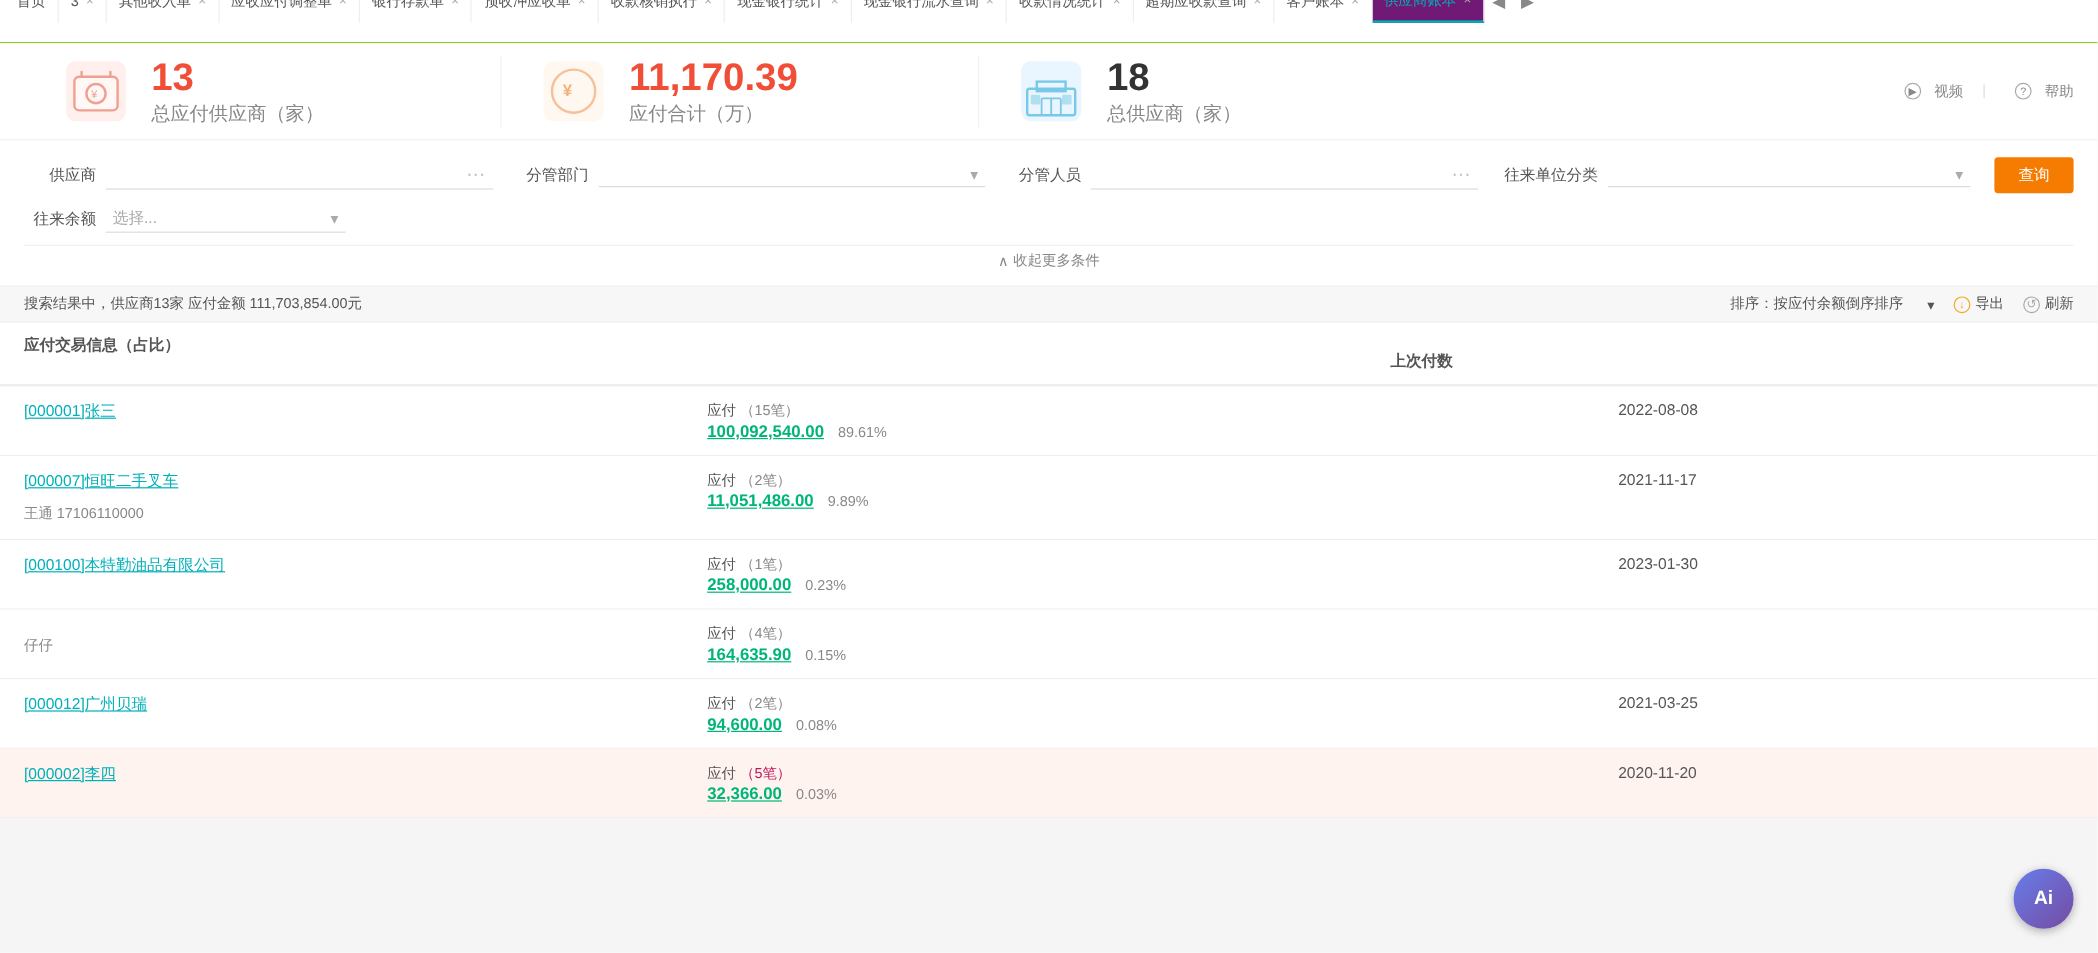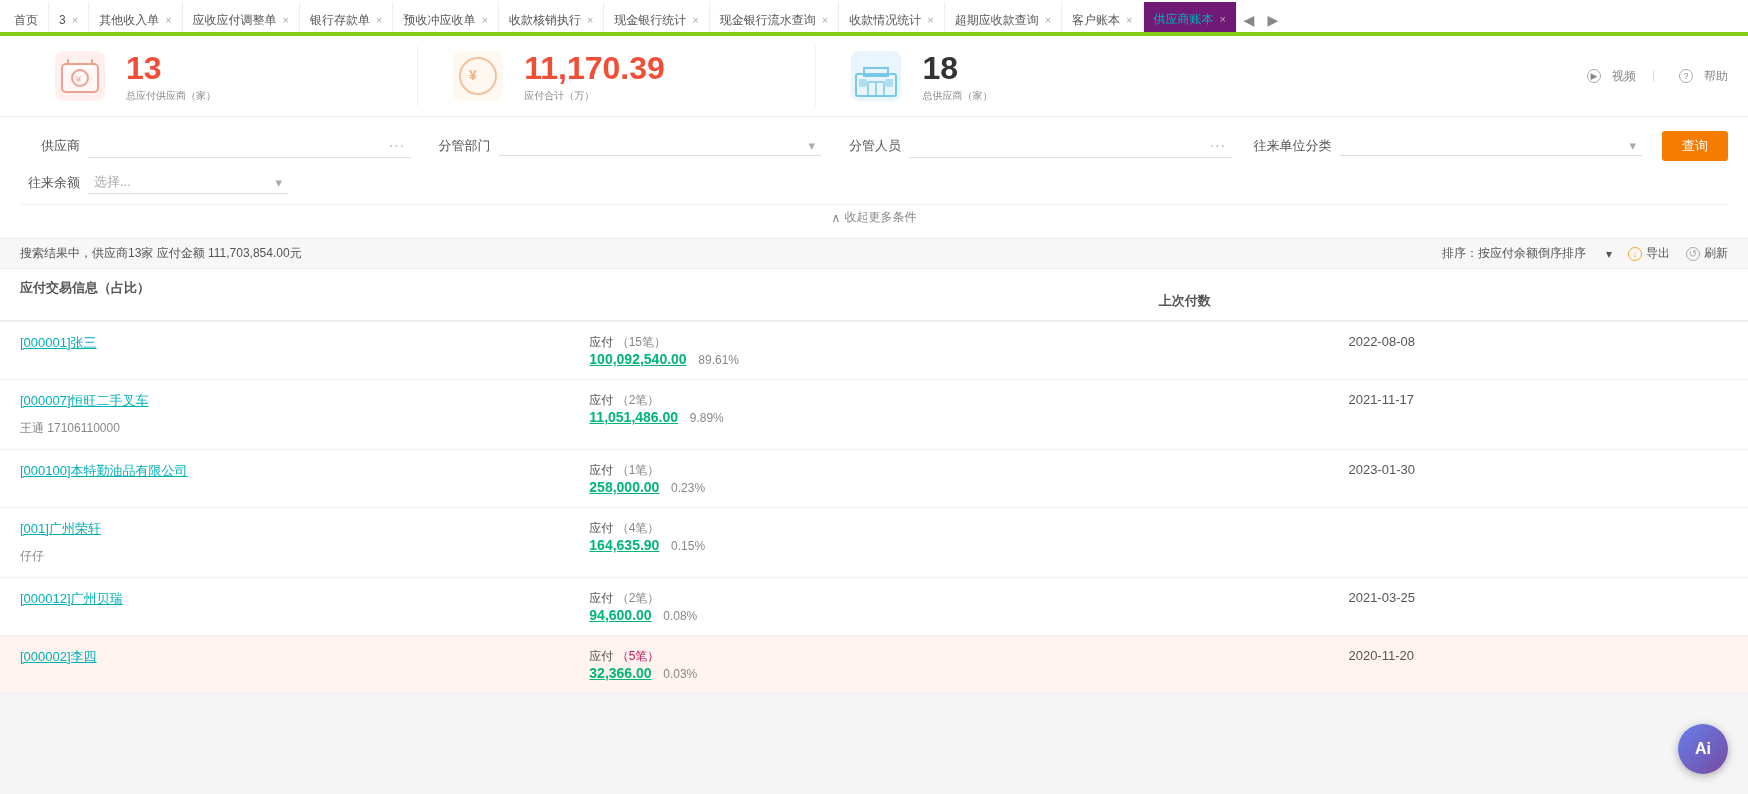--- a/index.html
+++ b/index.html
@@ -1,22 +1,22 @@
 <!DOCTYPE html>
 <html><head>
   <meta charset="utf-8">
   <style>
     * { margin: 0; padding: 0; box-sizing: border-box; }
     body { font-family: 'Microsoft YaHei', SimHei, Arial, sans-serif; font-size: 13px; background: #f5f5f5; color: #333; width: 1748px; }
 
     
     .top-nav {
-      display: flex; align-items: flex-start;
-      background: #fff; border-bottom: 4px solid #84cc16;
-      height: 36px; padding: 2px 4px; overflow: hidden;
+      display: flex; align-items: flex-end;
+      background: #fff; border-bottom: 1px solid #84cc16;
+      height: 36px; padding: 16px 4px; overflow: hidden;
     }
     .nav-tab {
       display: flex; align-items: center;
       padding: 0 10px; height: 36px; white-space: nowrap;
       border-right: 1px solid #eee; cursor: pointer;
       font-size: 12px; color: #555;
     }
     .nav-tab.active { color: #00b0b9; border-bottom: 2px solid #00b0b9; background: #701a75; }
     .nav-tab .close-x { margin-left: 6px; color: #aaa; font-size: 11px; cursor: pointer; }
     .nav-arrow { width: 24px; height: 36px; display: flex; align-items: center; justify-content: center; cursor: pointer; background: #fff; border: none; color: #888; font-size: 14px; }
@@ -28,21 +28,21 @@
       border-bottom: 1px solid #eee; min-height: 80px;
     }
     .summary-block {
       display: flex; align-items: center; flex: 1;
       border-right: 1px solid #f0f0f0; padding: 0 30px;
     }
     .summary-block:last-child { border-right: none; }
     .summary-icon { width: 60px; height: 60px; margin-right: 16px; }
     .summary-icon svg { width: 60px; height: 60px; }
     .summary-text .num { font-size: 32px; font-weight: bold; color: #f04e37; }
-    .summary-text .label { font-size: 10px; color: #888; margin-top: 2px; }
+    .summary-text .label { font-size: 16px; color: #888; margin-top: 2px; }
     .header-right { display: flex; flex-direction: column; align-items: flex-end; justify-content: flex-start; padding-left: 20px; font-size: 12px; color: #888; }
     .header-right span { margin-left: 8px; cursor: pointer; }
 
     
     .search-area {
       background: #fff; padding: 14px 20px 8px 20px;
       border-bottom: 1px solid #eee;
     }
     .search-row { display: flex; align-items: center; margin-bottom: 10px; gap: 20px; }
     .search-field { display: flex; align-items: center; flex: 1; }
@@ -361,21 +361,20 @@
         <div>
           <a href="#" class="amount">258,000.00</a>
           <span class="percent">0.23%</span>
         </div>
       </div>
     </div>
     <div class="row-lastpay">2023-01-30</div>
   </div>
       <div class="table-row">
     <div class="row-supplier">
-      <div><a href="#">[001]广州荣轩</a></div>
       <div class="sub">仔仔</div>
     </div>
     <div class="row-transaction">
       <div class="trans-info">
         <div style="font-size:12px;color:#555;">
           应付 <span style="color:#888;">（4笔）</span>
         </div>
         <div>
           <a href="#" class="amount">164,635.90</a>
           <span class="percent">0.15%</span>

